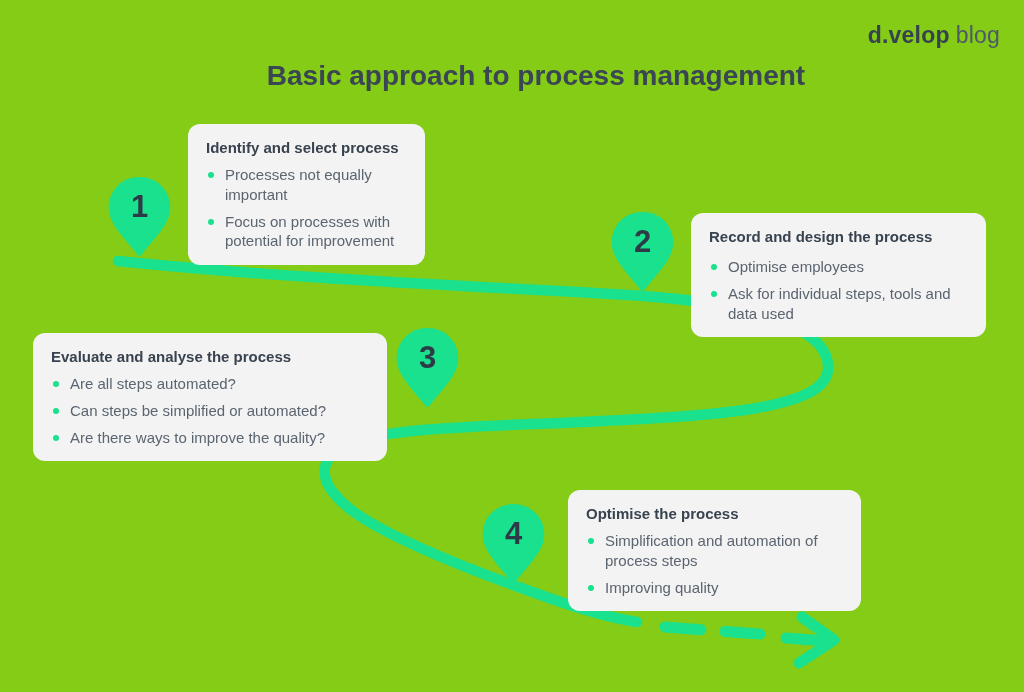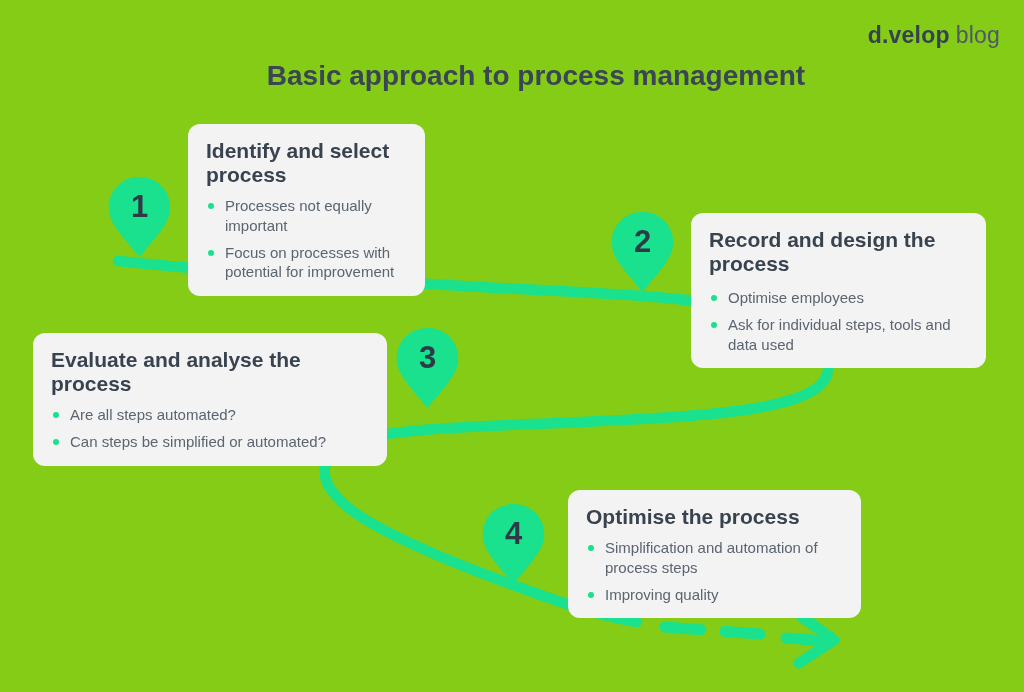--- a/index.html
+++ b/index.html
@@ -47,21 +47,21 @@
   }
 
   
   .card {
     position: absolute;
     background: #f3f3f4;
     border-radius: 12px;
     padding: 15px 18px 14px 18px;
   }
   .card h3 {
-    font-size: 21px;
+    font-size: 15px;
     font-weight: 700;
     color: #39434f;
     margin-bottom: 9px;
   }
   .card ul { list-style: none; }
   .card li {
     position: relative;
     padding-left: 19px;
     font-size: 15px;
     line-height: 1.32;
@@ -150,20 +150,21 @@
       <li>Optimise employees</li>
       <li>Ask for individual steps, tools and data used</li>
     </ul>
   </div>
 
   <div class="card card-3">
     <h3>Evaluate and analyse the process</h3>
     <ul>
       <li>Are all steps automated?</li>
       <li>Can steps be simplified or automated?</li>
+      <li>Are there ways to improve the quality?</li>
     </ul>
   </div>
 
   <div class="card card-4">
     <h3>Optimise the process</h3>
     <ul>
       <li>Simplification and automation of process steps</li>
       <li>Improving quality</li>
     </ul>
   </div>

